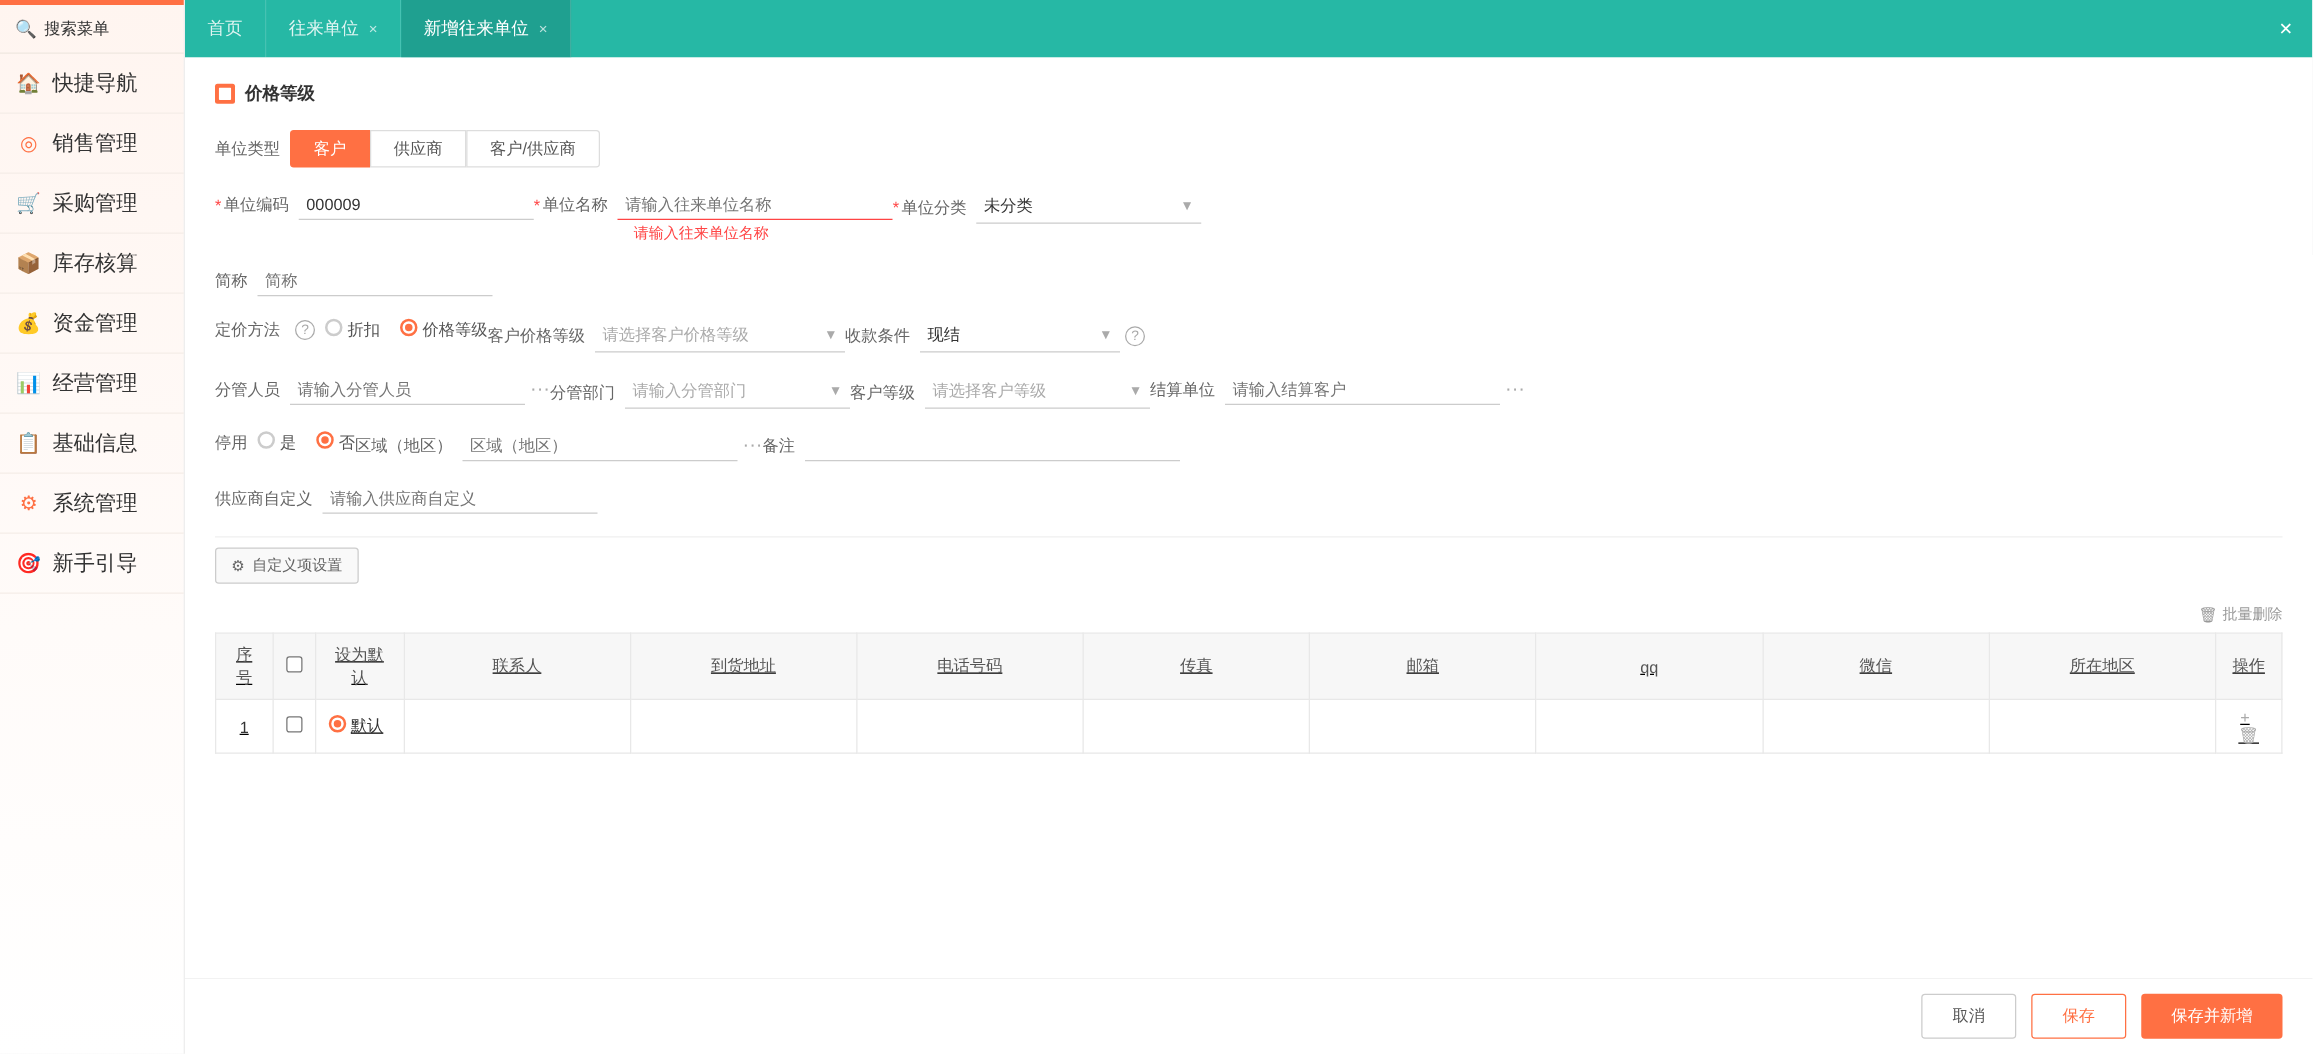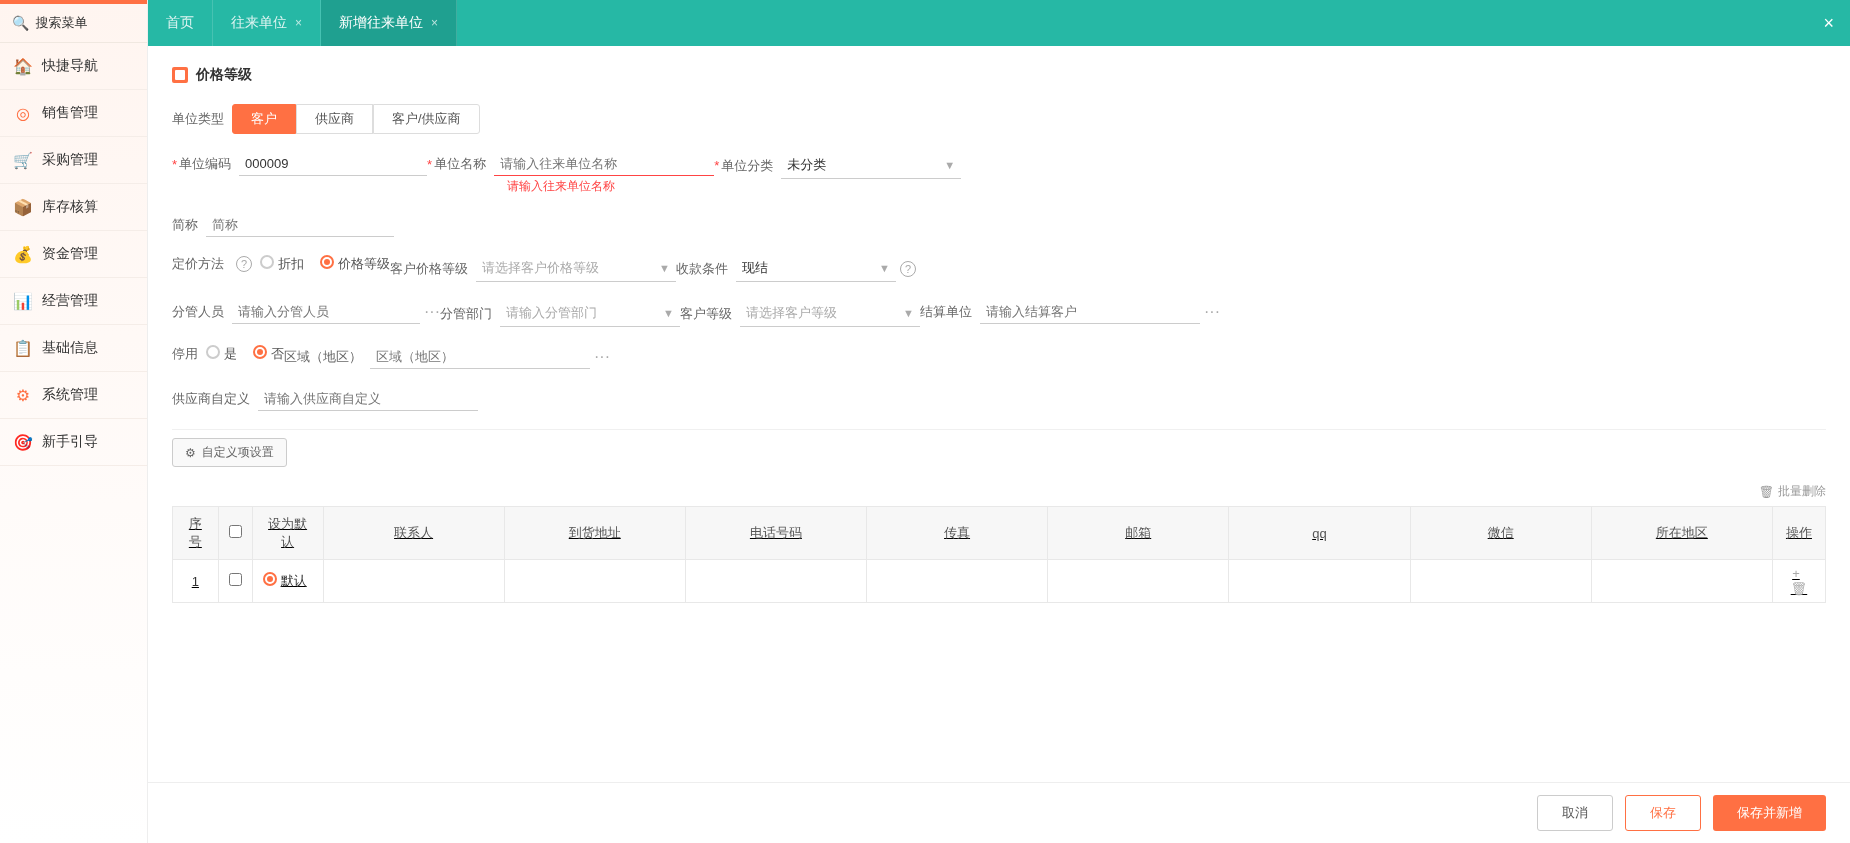--- a/index.html
+++ b/index.html
@@ -29,21 +29,21 @@
     .sidebar-search-label { color: #333; font-size: 13px; }
     .sidebar-item {
       display: flex;
       align-items: center;
       padding: 12px 12px;
       cursor: pointer;
       color: #555;
       border-bottom: 1px solid #f5ede8;
     }
     .sidebar-item .icon { width: 22px; height: 22px; margin-right: 8px; display: flex; align-items: center; justify-content: center; color: #ff7043; font-size: 16px; }
-    .sidebar-item-label { font-size: 14px; color: #333; }
+    .sidebar-item-label { font-size: 17px; color: #333; }
 
     
     .main {
       flex: 1;
       display: flex;
       flex-direction: column;
       overflow: hidden;
     }
 
     
@@ -522,20 +522,24 @@
           </div>
         </div>
       </div>
 
       <div class="form-group">
         <span class="form-label">区域（地区）</span>
         <input class="form-input form-input-wide" type="text" placeholder="区域（地区）" style="">
         <span class="more-icon">···</span>
       </div>
 
+      <div class="form-group">
+        <span class="form-label">备注</span>
+        <input class="form-input form-input-wide" type="text" style="min-width: 300px;">
+      </div>
     </div>
 
     <div class="form-row">
       <div class="form-group">
         <span class="form-label">供应商自定义</span>
         <input class="form-input" type="text" placeholder="请输入供应商自定义" style="min-width: 220px;">
       </div>
     </div>
 
     <div class="divider-line"></div>

